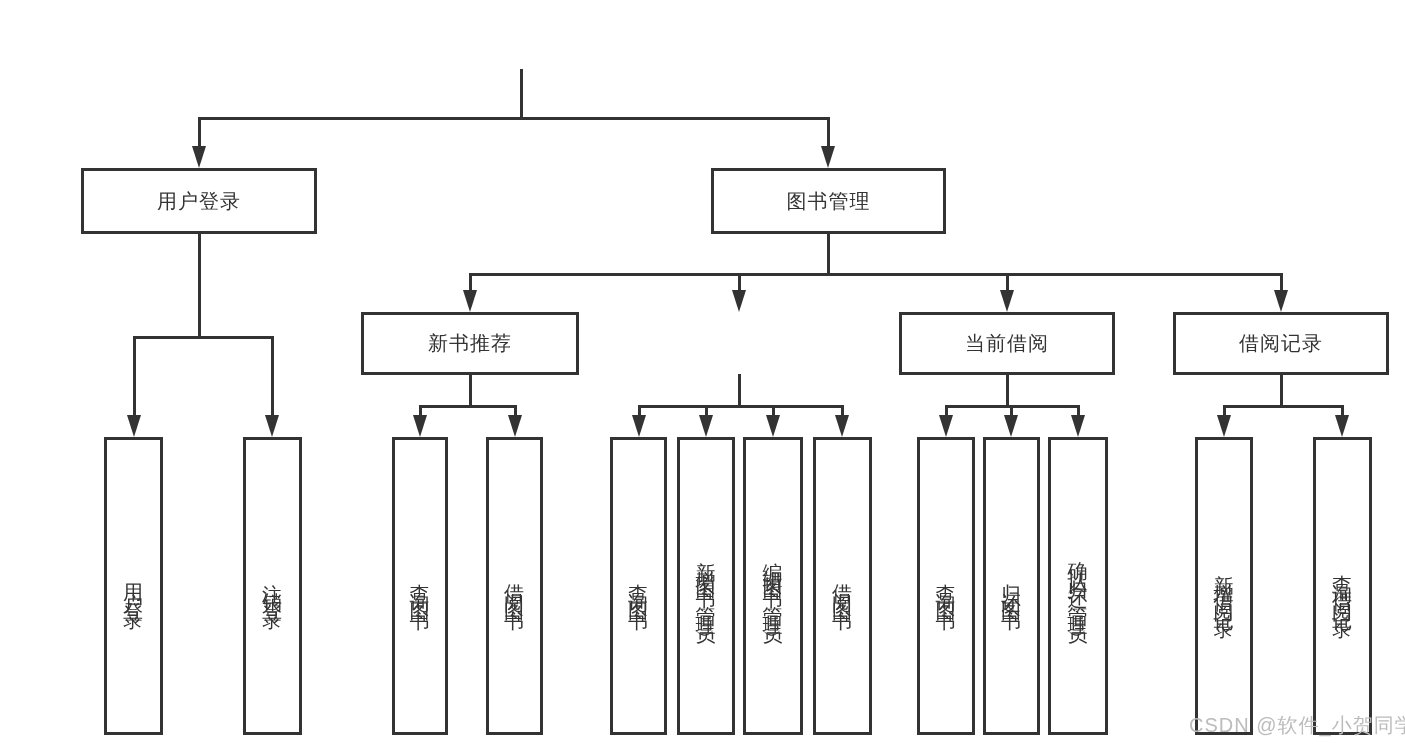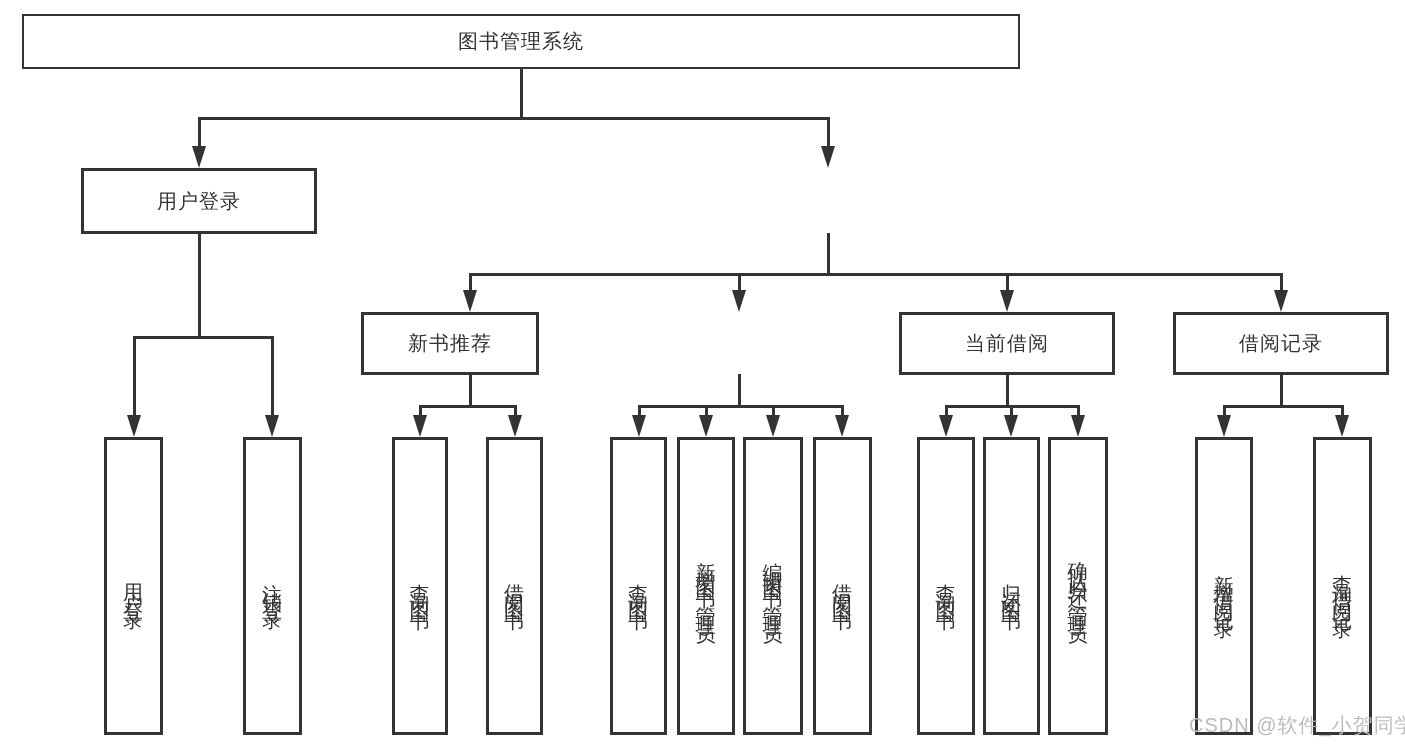--- a/index.html
+++ b/index.html
@@ -29,29 +29,29 @@
   .watermark{
     position:absolute;left:1189px;top:712px;z-index:6;
     font-size:20px;color:#bcbcbc;letter-spacing:1px;white-space:nowrap;
   }
 </style>
 </head>
 <body>
 
 <div class="canvas">
 
-  <div class="box root" style="left:22px;top:14px;width:998px;height:55px;">
-    <span>图书管理系统</span>
-  </div>
 
   <div class="box" style="left:81px;top:168px;width:236px;height:66px;">
     <span>用户登录</span>
   </div>
+  <div class="box" style="left:711px;top:168px;width:235px;height:66px;">
+    <span>图书管理</span>
+  </div>
 
-  <div class="box" style="left:361px;top:312px;width:178px;height:63px;">
+  <div class="box" style="left:361px;top:312px;width:218px;height:63px;">
     <span>新书推荐</span>
   </div>
   <div class="box" style="left:899px;top:312px;width:216px;height:63px;">
     <span>当前借阅</span>
   </div>
   <div class="box" style="left:1173px;top:312px;width:216px;height:63px;">
     <span>借阅记录</span>
   </div>
 
   <div class="box" style="left:104px;top:437px;width:59px;height:298px;">

